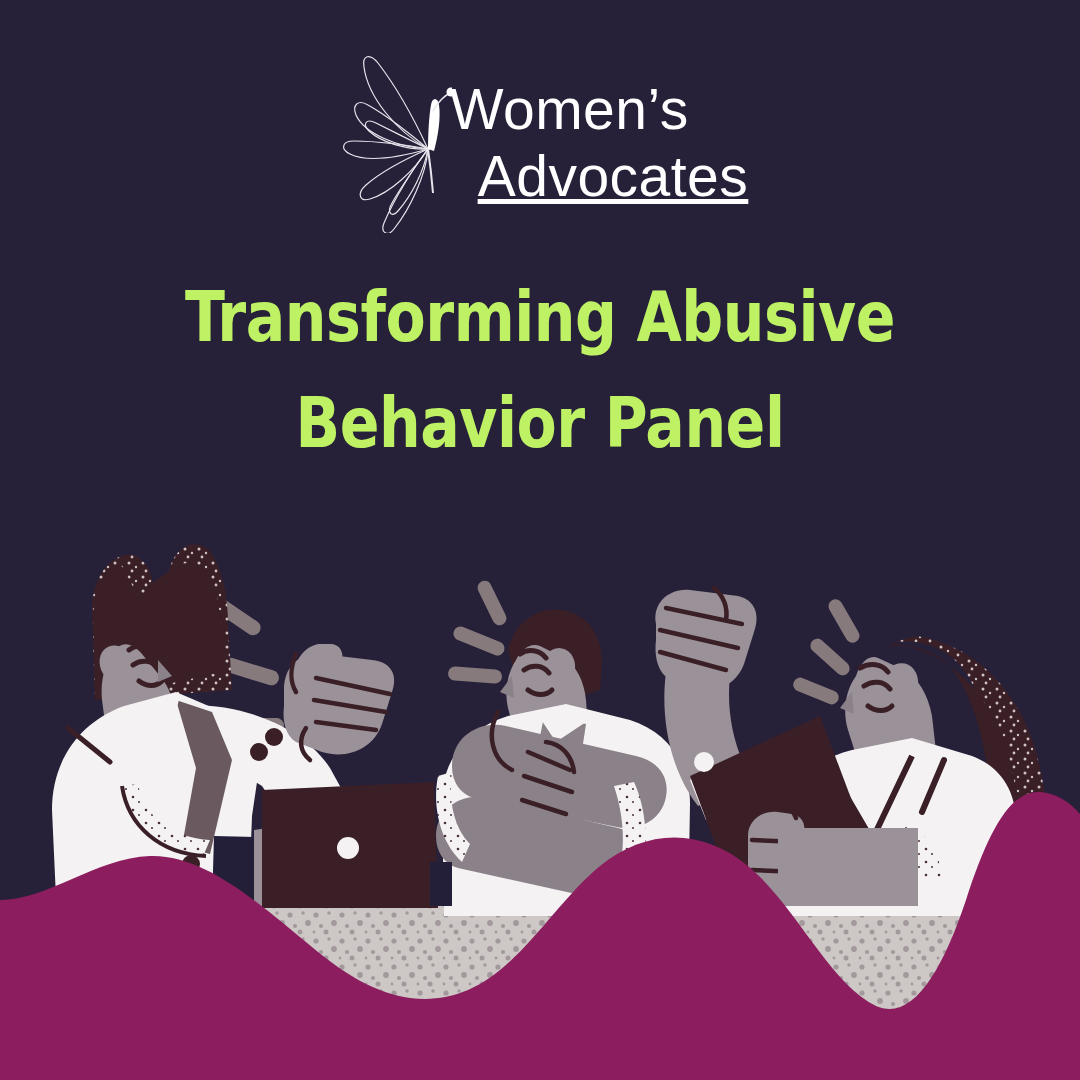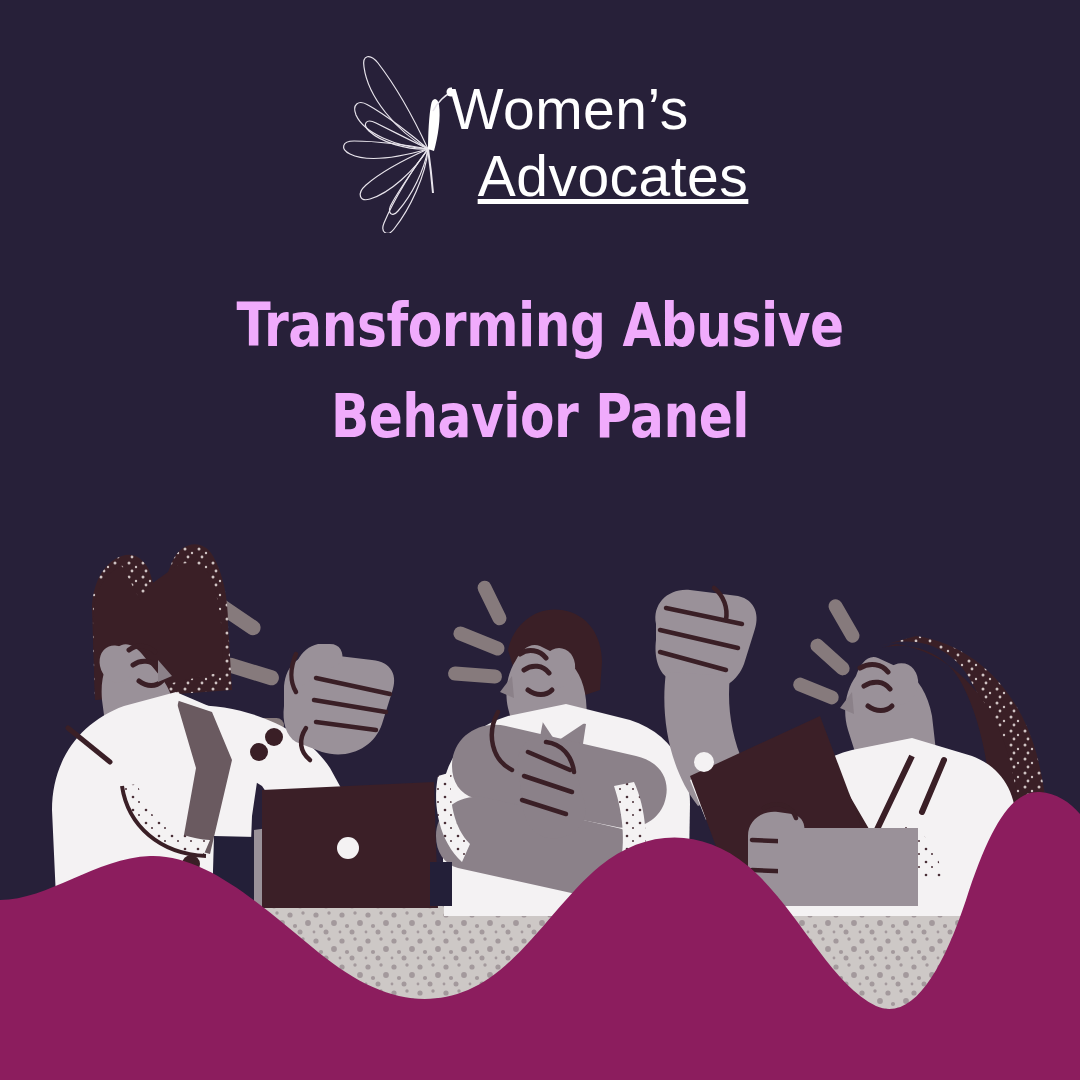--- a/index.html
+++ b/index.html
@@ -47,25 +47,25 @@
     font-weight: 400;
     white-space: nowrap;
   }
   .logo-line.l1 { padding-left: 2px; }
   .logo-line.l2 { padding-left: 30px; margin-top: 10px; text-decoration: underline; }
 
   
   #headline {
     position: absolute;
     left: 0; right: 0;
-    top: 280px;
+    top: 264px;
     text-align: center;
-    color: #f0abfc;
+    color: #bef264;
     font-weight: bold;
-    font-size: 60px;
+    font-size: 70px;
     line-height: 1.52;
     letter-spacing: -0.5px;
     font-family: "DejaVu Sans", "Liberation Sans", sans-serif;
     font-stretch: condensed;
   }
   #headline .hl {
     display: block;
     transform: scaleX(0.93);
   }
 

